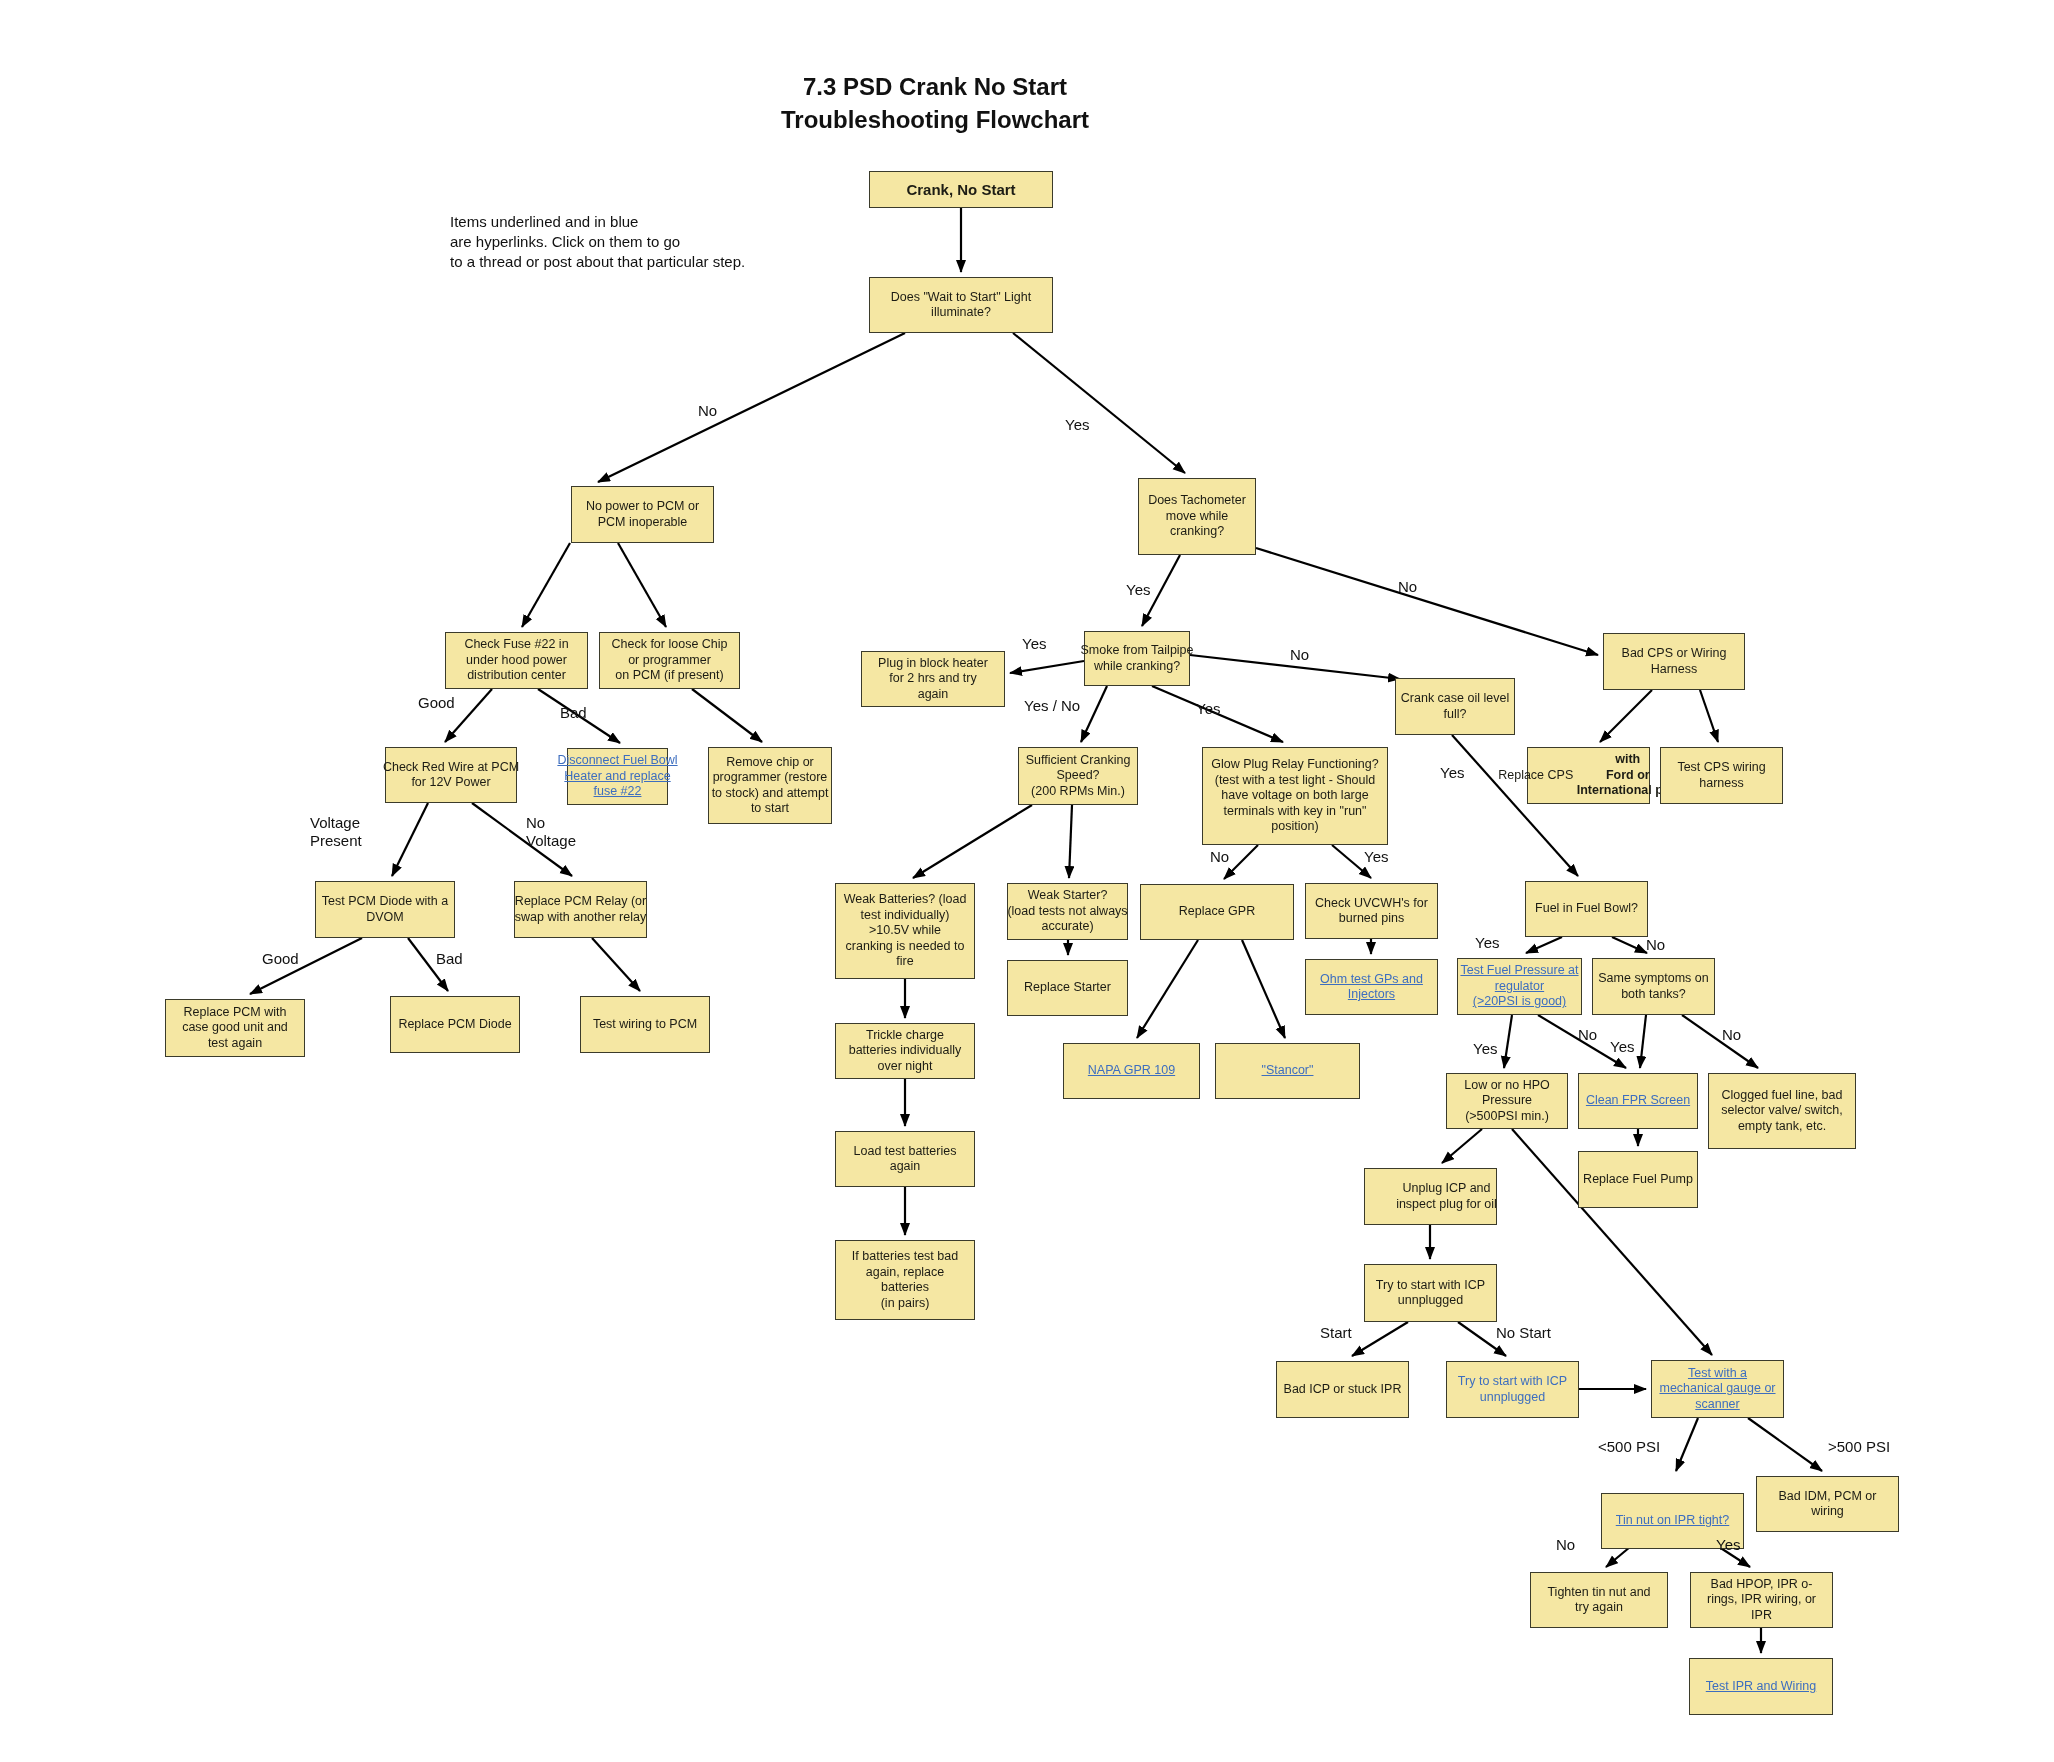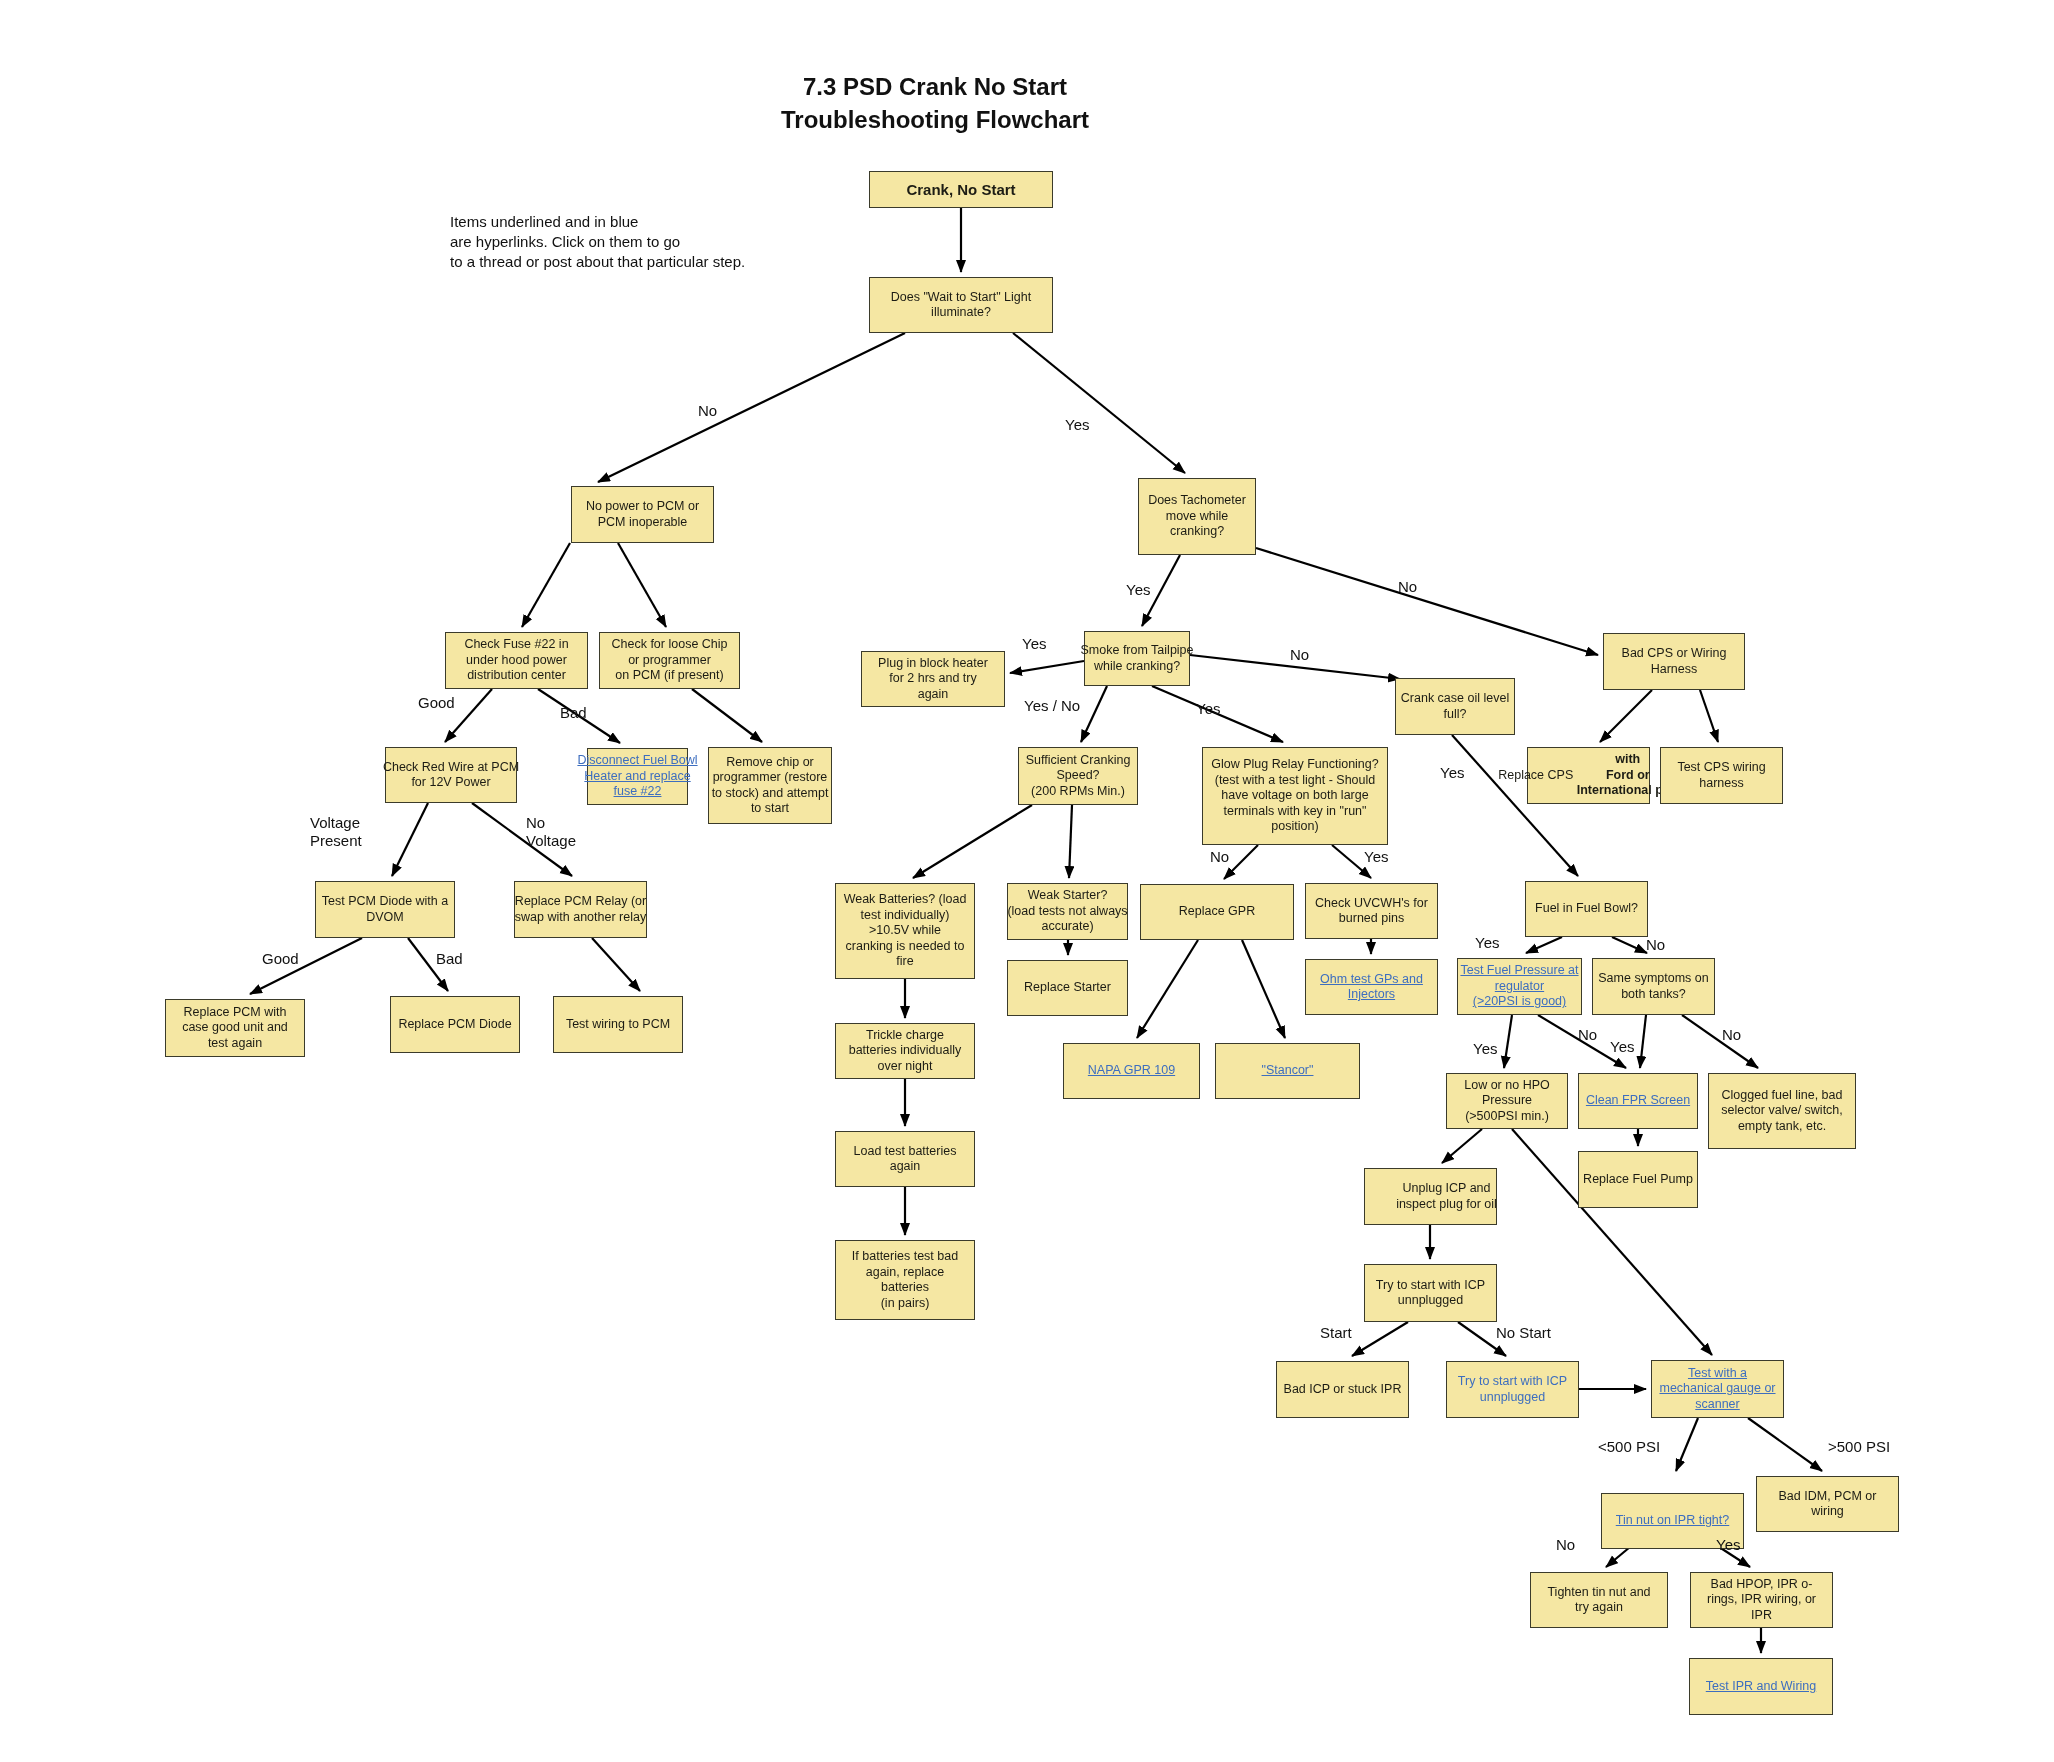--- a/index.html
+++ b/index.html
@@ -110,36 +110,36 @@
       <div class="node" style="left: 523px; top: 486px; width: 143px; height: 57px; margin-left: 48px;">No power to PCM or
 PCM inoperable</div>
       <div class="node" style="left: 445px; top: 632px; width: 143px; height: 57px;">Check Fuse #22 in
 under hood power
 distribution center</div>
       <div class="node" style="left: 599px; top: 632px; width: 141px; height: 57px;">Check for loose Chip
 or programmer
 on PCM (if present)</div>
       <div class="node" style="left: 385px; top: 747px; width: 132px; height: 56px;">Check Red Wire at PCM
 for 12V Power</div>
-      <div class="node link" style="left: 567px; top: 748px; width: 101px; height: 57px; margin-left: 20px;">Disconnect Fuel Bowl
+      <div class="node link" style="left: 567px; top: 748px; width: 101px; height: 57px;">Disconnect Fuel Bowl
 Heater and replace
 fuse #22</div>
       <div class="node" style="left: 708px; top: 747px; width: 124px; height: 77px;">Remove chip or
 programmer (restore
 to stock) and attempt
 to start</div>
       <div class="node" style="left: 315px; top: 881px; width: 140px; height: 57px;">Test PCM Diode with a
 DVOM</div>
       <div class="node" style="left: 514px; top: 881px; width: 133px; height: 57px;">Replace PCM Relay (or
 swap with another relay</div>
       <div class="node" style="left: 165px; top: 999px; width: 140px; height: 58px;">Replace PCM with
 case good unit and
 test again</div>
       <div class="node" style="left: 390px; top: 996px; width: 130px; height: 57px;">Replace PCM Diode</div>
-      <div class="node" style="left: 553px; top: 996px; width: 130px; height: 57px;">Test wiring to PCM</div>
+      <div class="node" style="left: 580px; top: 996px; width: 130px; height: 57px;">Test wiring to PCM</div>
       <div class="node" style="left: 1138px; top: 478px; width: 118px; height: 77px;">Does Tachometer
 move while
 cranking?</div>
       <div class="node" style="left: 861px; top: 651px; width: 144px; height: 56px;">Plug in block heater
 for 2 hrs and try
 again</div>
       <div class="node" style="left: 1084px; top: 631px; width: 106px; height: 55px;">Smoke from Tailpipe
 while cranking?</div>
       <div class="node" style="left: 1395px; top: 678px; width: 120px; height: 57px;">Crank case oil level
 full?</div>

